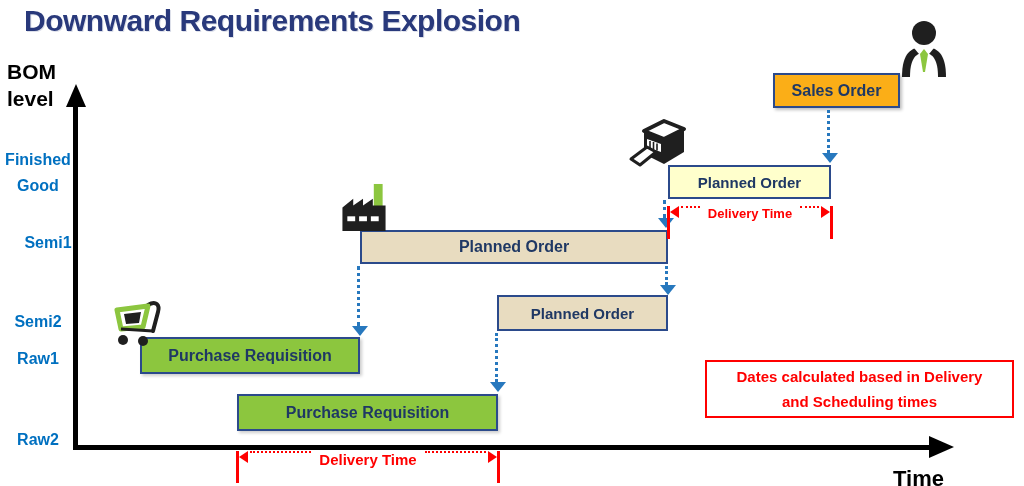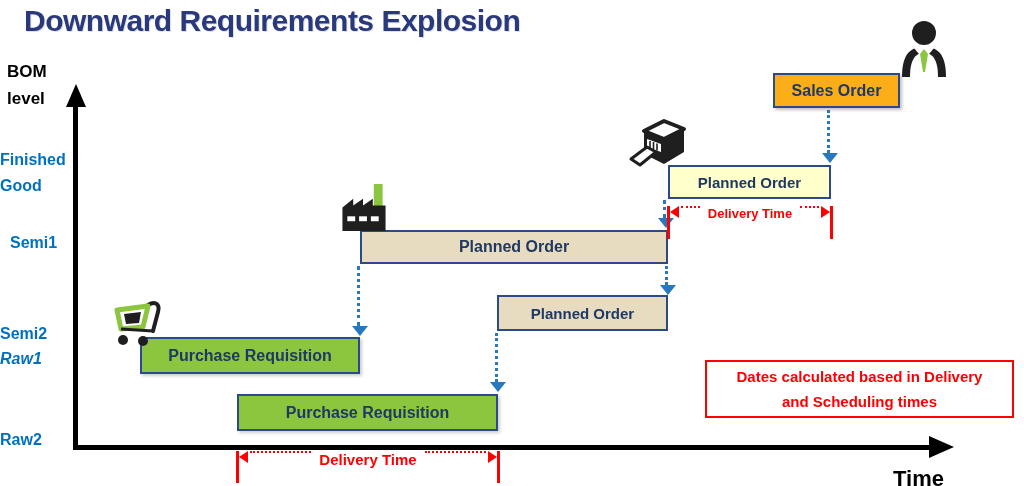--- a/index.html
+++ b/index.html
@@ -24,37 +24,37 @@
   .y-axis-head { position:absolute; left:66px; top:84px; width:0; height:0;
     border-left:10px solid transparent; border-right:10px solid transparent;
     border-bottom:23px solid var(--axis_black,#000); }
   .x-axis-line { position:absolute; left:73px; top:445px; width:858px; height:5px; background:var(--axis_black,#000); }
   .x-axis-head { position:absolute; left:929px; top:436px; width:0; height:0;
     border-top:11px solid transparent; border-bottom:11px solid transparent;
     border-left:25px solid var(--axis_black,#000); }
 
   .y-axis-title {
     position:absolute; left:7px; top:58px; width:56px;
-    font-size:17px; font-weight:bold; color:#000; line-height:27px;
+    font-size:21px; font-weight:bold; color:#000; line-height:27px;
   }
   .x-axis-title {
     position:absolute; left:893px; top:466px;
     font-size:22px; font-weight:bold; color:#000;
   }
 
   
   .level-label {
-    position:absolute; left:0; width:76px; 
+    position:absolute; left:0; width:76px; text-align:center;
     font-size:16px; font-weight:bold; color:var(--label_blue,#0070C0);
     line-height:26px;
   }
   .lvl-fg    { top:147px; }
   .lvl-semi1 { top:230px;margin-left:10px; }
-  .lvl-semi2 { top:321px; }
-  .lvl-raw1  { top:346px;font-style:italic; }
+  .lvl-semi2 { top:309px; }
+  .lvl-raw1  { top:346px; }
   .lvl-raw2  { top:395px;margin-top:32px; }
 
   
   .fbox {
     position:absolute; display:flex; align-items:center; justify-content:center;
     border:2px solid var(--box_border_navy,#2B4A8B);
     font-weight:bold; color:var(--box_text_navy,#1F3864);
     font-size:16px; white-space:nowrap;
   }
   .box-sales { left:773px; top:73px;  width:127px; height:35px; background:var(--sales_order_fill,#FBAE17); box-shadow:2px 2px 3px rgba(0,0,0,0.25);text-align:center; }

